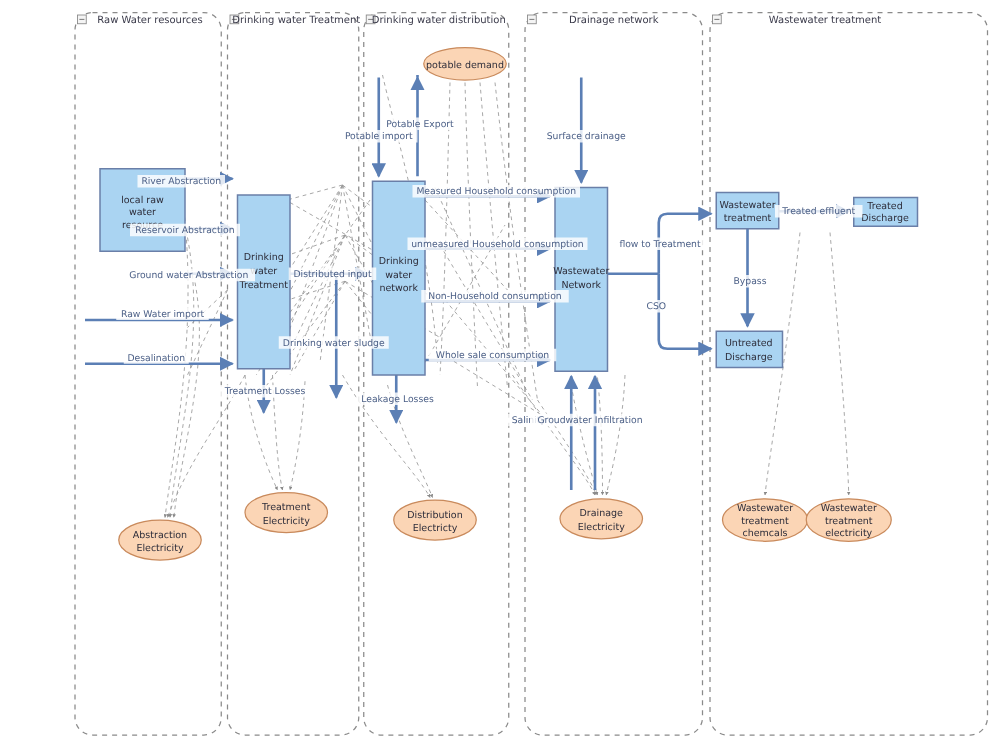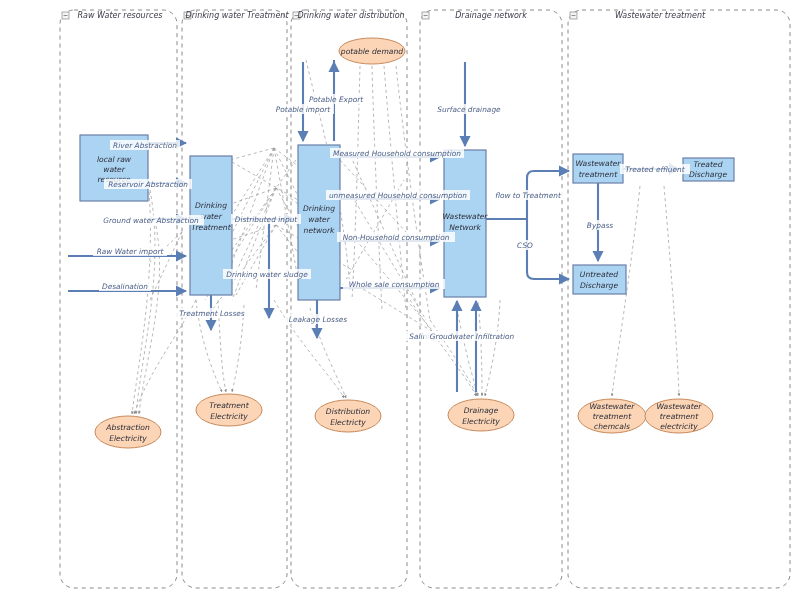--- a/index.html
+++ b/index.html
@@ -1,21 +1,21 @@
 <!DOCTYPE html>
 <html><head>
 <meta charset="utf-8">
 <title>Water System Flow Diagram</title>
 <style>
   html,body{margin:0;padding:0;background:#ffffff;}
   body{
     font-family:"DejaVu Sans", sans-serif;
     width:800px;height:600px;position:relative;overflow:hidden;
   }
-  #stage{position:absolute;left:0;top:0;width:644px;height:600px;font-style:italic;}
+  #stage{position:absolute;left:0;top:0;width:644px;height:600px;}
   svg#diagram{position:absolute;left:0;top:0;width:800px;height:600px;}
 
   .panel-rect{
     fill:none;stroke:#8a8a8a;stroke-width:1;
     stroke-dasharray:4 4;
   }
   .panel-title{
     font-size:8px;fill:#3a3a4a;font-family:"DejaVu Sans",sans-serif;
     text-anchor:middle;
   }

